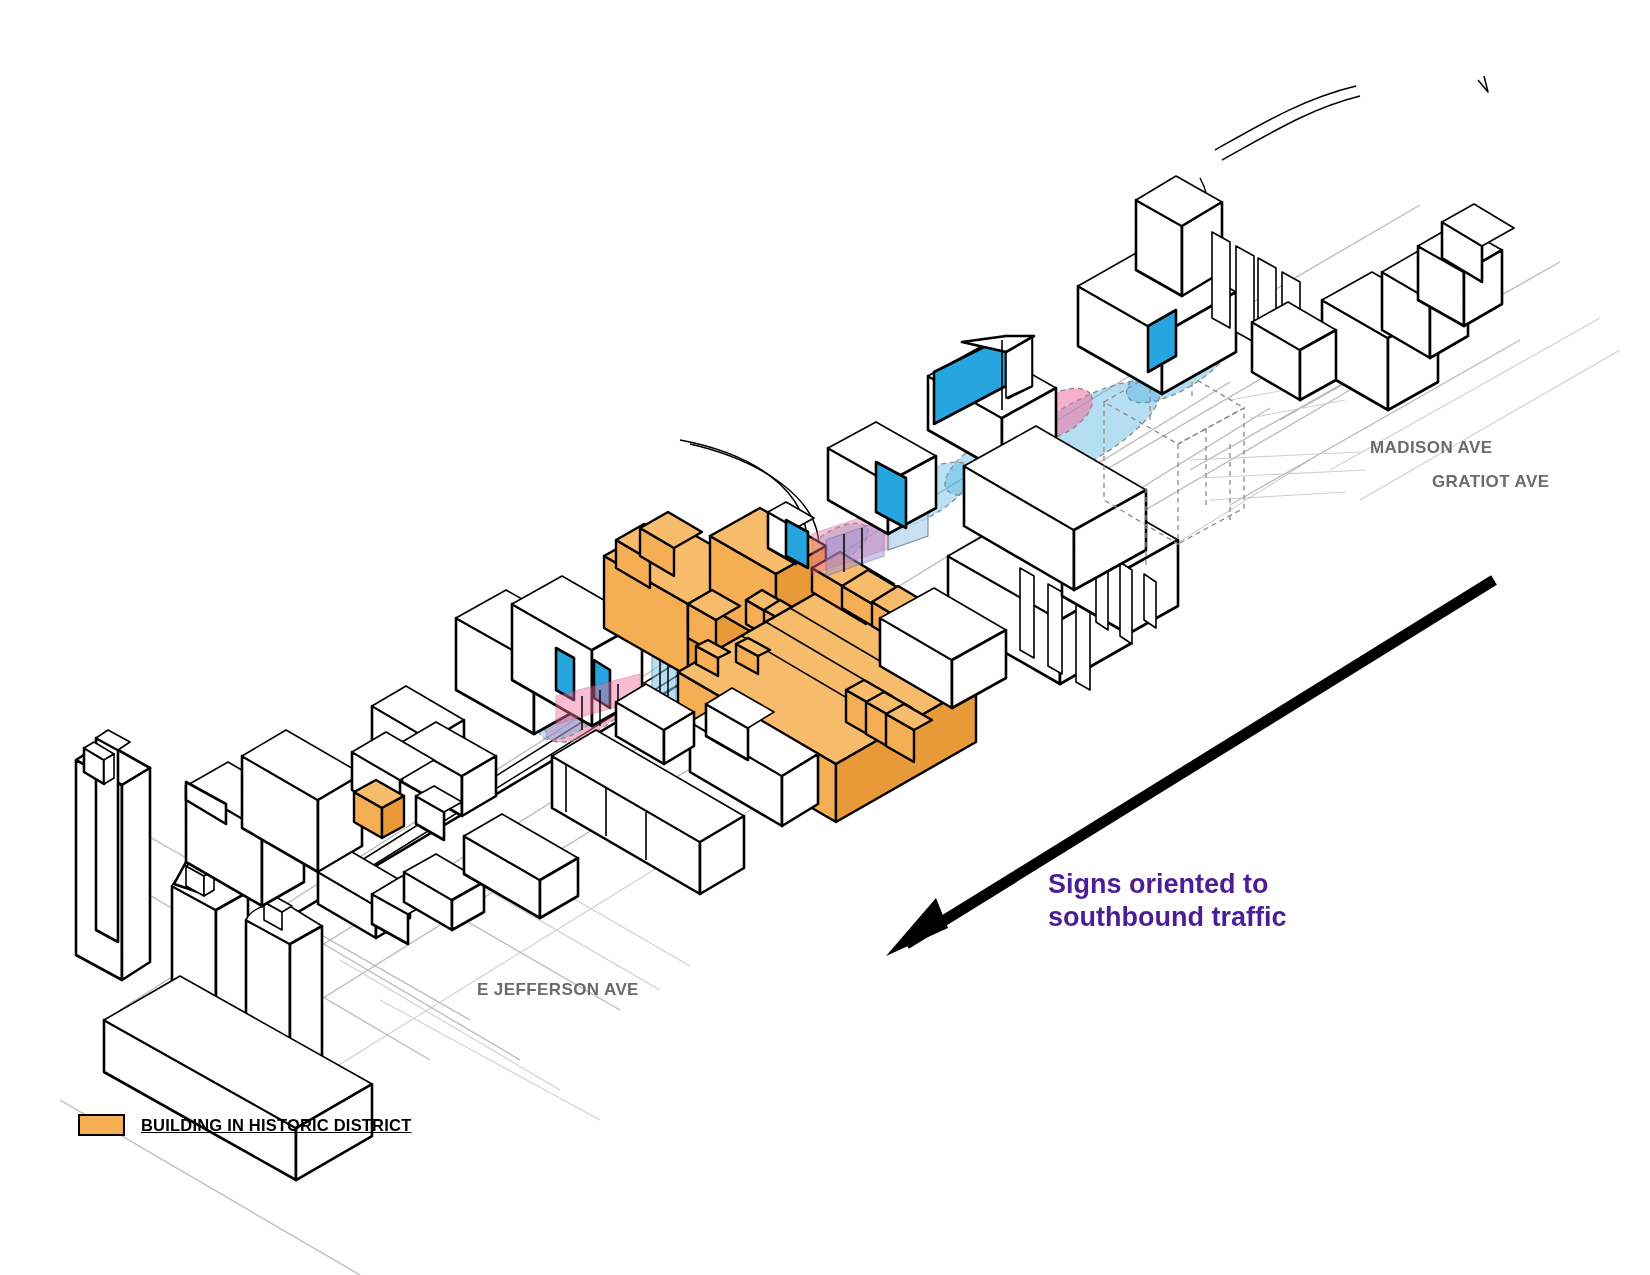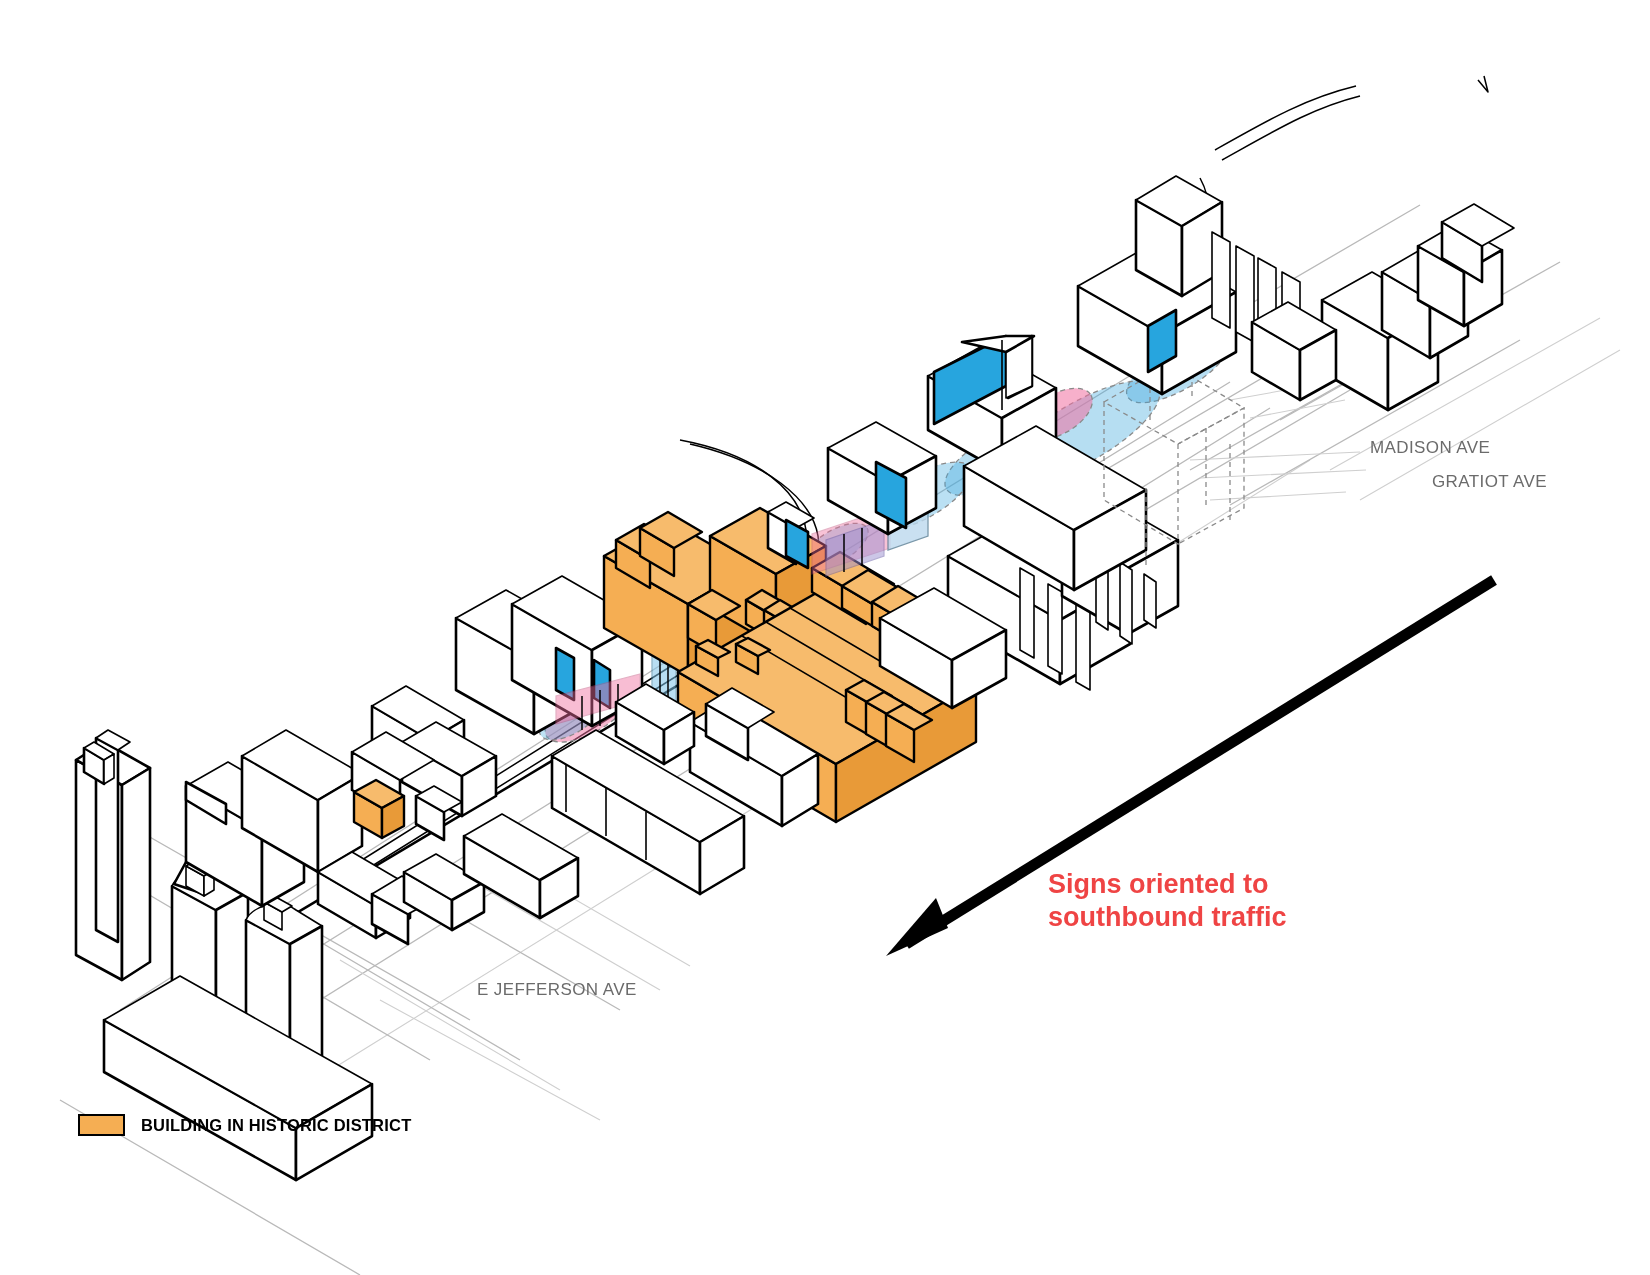--- a/index.html
+++ b/index.html
@@ -66,37 +66,37 @@
     left: 0; top: 0;
     width: 1650px; height: 1275px;
     pointer-events: none;
   }
   .axon-wrap svg { display: block; }
 
   
   .street-label {
     position: absolute;
     font-size: 17px;
-    font-weight: normal;
+    font-weight: bold;
     color: #6b6b6b;
     letter-spacing: 0.4px;
     white-space: nowrap;
   }
   .street-madison { left: 1370px; top: 438px; }
   .street-gratiot { left: 1432px; top: 472px; }
   .street-jefferson { left: 477px; top: 980px; }
 
   
   .arrow-caption {
     position: absolute;
     left: 1048px;
     top: 868px;
     font-size: 27px;
     font-weight: bold;
-    color: #ef4444;
+    color: #4c1d95;
     line-height: 1.22;
     white-space: nowrap;
   }
 
   
   .legend {
     position: absolute;
     left: 78px;
     top: 1110px;
   }
@@ -112,20 +112,21 @@
     border: 2.5px solid #000000;
     flex: 0 0 auto;
   }
   .legend-text {
     margin-left: 16px;
     font-size: 16.5px;
     font-weight: bold;
     color: #000000;
     letter-spacing: 0.2px;
     white-space: nowrap;
+    text-decoration: underline;
   }
 </style>
 </head>
 <body>
 
 <div id="sheet">
 
   <div class="title-block">
     <h1 class="title-main">BEAUBIEN STREET</h1>
     <h2 class="title-sub">100 ft Wall Sign Spacing (South Orientation)</h2>

